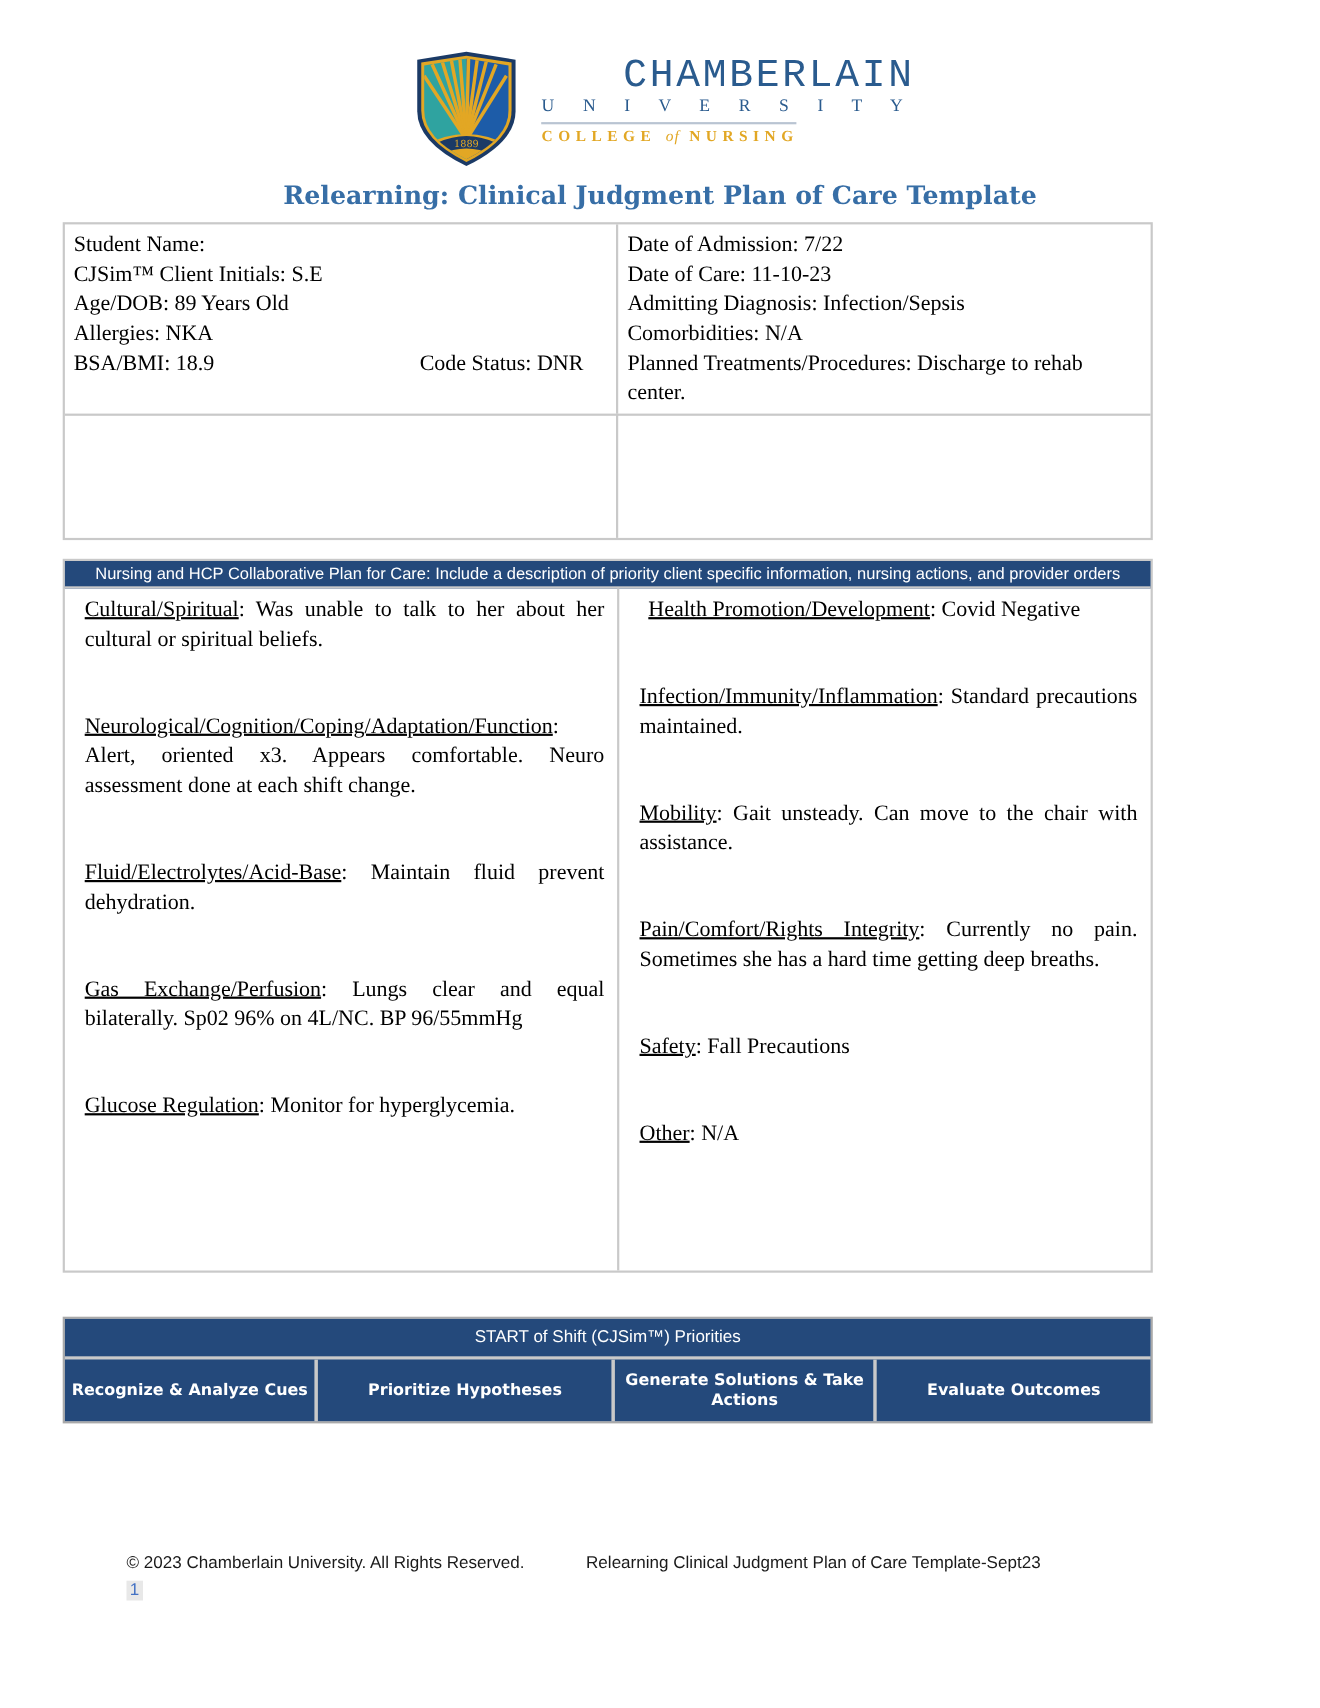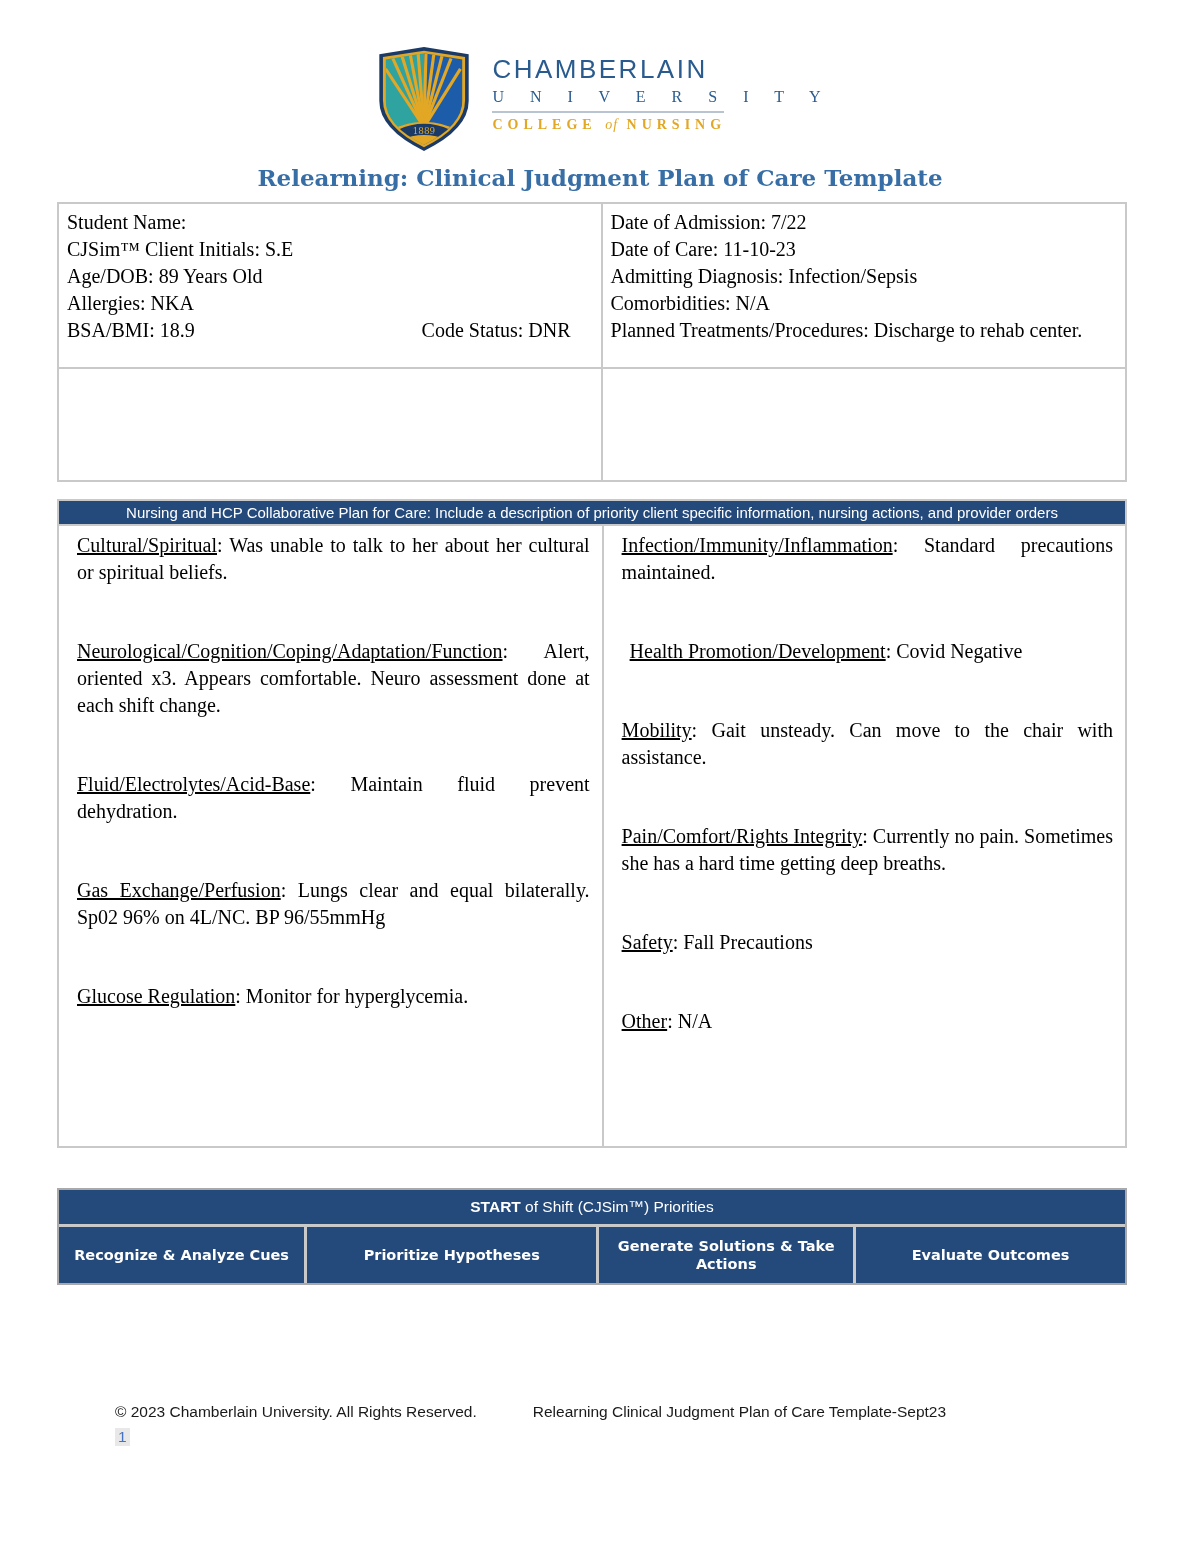--- a/index.html
+++ b/index.html
@@ -19,26 +19,27 @@
     padding-top: 46px;
     display: flex;
     justify-content: center;
     align-items: flex-start;
     gap: 12px;
     height: 152px;
   }
   .shield { width: 112px; height: 106px; flex: 0 0 auto; }
   .wordmark { padding-top: 6px; }
   .wm-name {
-    font-family: Liberation Sans, sans-serif;
-    font-size: 26px;
+    font-family: Liberation Mono, monospace;
+    font-size: 36px;
     letter-spacing: 2.5px;
     color: #2A5B8E;
     line-height: 34px;
     white-space: nowrap;
+    text-align: right;
   }
   .wm-univ {
     font-family: "Liberation Serif", serif;
     font-size: 16px;
     letter-spacing: 11px;
     color: #2A5B8E;
     line-height: 22px;
     white-space: nowrap;
   }
   .wm-rule { border-top: 2px solid #B9C4D2; margin: 3px 0 4px 0; width: 232px; }
@@ -54,21 +55,21 @@
   
   .doc-title {
     margin-top: 12px;
     text-align: center;
     font-family: "DejaVu Serif", serif;
     font-weight: 700;
     font-size: 23px;
     color: #376EA6;
   }
   
-  .content { width: 1070px; margin: 0 auto 0 57px; }
+  .content { width: 991px; margin: 0 auto 0 57px; }
   
   .info-table {
     margin-top: 11px;
     border: 2px solid #C9C9C9;
     display: grid;
     grid-template-columns: 50.8% 49.2%;
     font-size: 20px;
     line-height: 27px;
   }
   .info-cell { padding: 5px 10px 5px 8px; }
@@ -99,21 +100,21 @@
   .start-table { margin-top: 40px; border: 2px solid #A9A9A9; }
   .start-title {
     background: #24497B;
     color: #fff;
     font-family: "Liberation Sans", sans-serif;
     font-size: 15.5px;
     text-align: center;
     padding: 8px 4px;
     border-bottom: 3px solid #C9C9C9;
   }
-  .start-title .b { font-weight: bold; }
+  .start-title .b { font-weight: normal; }
   .start-grid { display: grid; grid-template-columns: 23% 27.4% 24.1% 25.5%; }
   .start-head {
     background: #24497B;
     color: #fff;
     font-family: "DejaVu Sans", sans-serif;
     font-weight: bold;
     font-size: 14.5px;
     line-height: 18px;
     text-align: center;
     padding: 10px 6px;
@@ -235,22 +236,22 @@
       </div>
       <div class="plan-body">
         <div class="plan-cell col1">
           <p class="plan-p"><span class="plan-label">Cultural/Spiritual</span><span>: Was unable to talk to her about her cultural or spiritual beliefs.</span></p>
           <p class="plan-p"><span class="plan-label">Neurological/Cognition/Coping/Adaptation/Function</span><span>: Alert, oriented x3. Appears comfortable. Neuro assessment done at each shift change.</span></p>
           <p class="plan-p"><span class="plan-label">Fluid/Electrolytes/Acid-Base</span><span>: Maintain fluid prevent dehydration.</span></p>
           <p class="plan-p"><span class="plan-label">Gas Exchange/Perfusion</span><span>: Lungs clear and equal bilaterally. Sp02 96% on 4L/NC. BP 96/55mmHg</span></p>
           <p class="plan-p"><span class="plan-label">Glucose Regulation</span><span>: Monitor for hyperglycemia.</span></p>
         </div>
         <div class="plan-cell col2">
+          <p class="plan-p indent"><span class="plan-label">Health Promotion/Development</span><span>: Covid Negative</span></p>
           <p class="plan-p"><span class="plan-label">Infection/Immunity/Inflammation</span><span>: Standard precautions maintained.</span></p>
-          <p class="plan-p indent"><span class="plan-label">Health Promotion/Development</span><span>: Covid Negative</span></p>
           <p class="plan-p"><span class="plan-label">Mobility</span><span>: Gait unsteady. Can move to the chair with assistance.</span></p>
           <p class="plan-p"><span class="plan-label">Pain/Comfort/Rights Integrity</span><span>: Currently no pain. Sometimes she has a hard time getting deep breaths.</span></p>
           <p class="plan-p"><span class="plan-label">Safety</span><span>: Fall Precautions</span></p>
           <p class="plan-p"><span class="plan-label">Other</span><span>: N/A</span></p>
         </div>
       </div>
     </div>
 
     
     <div class="start-table">

